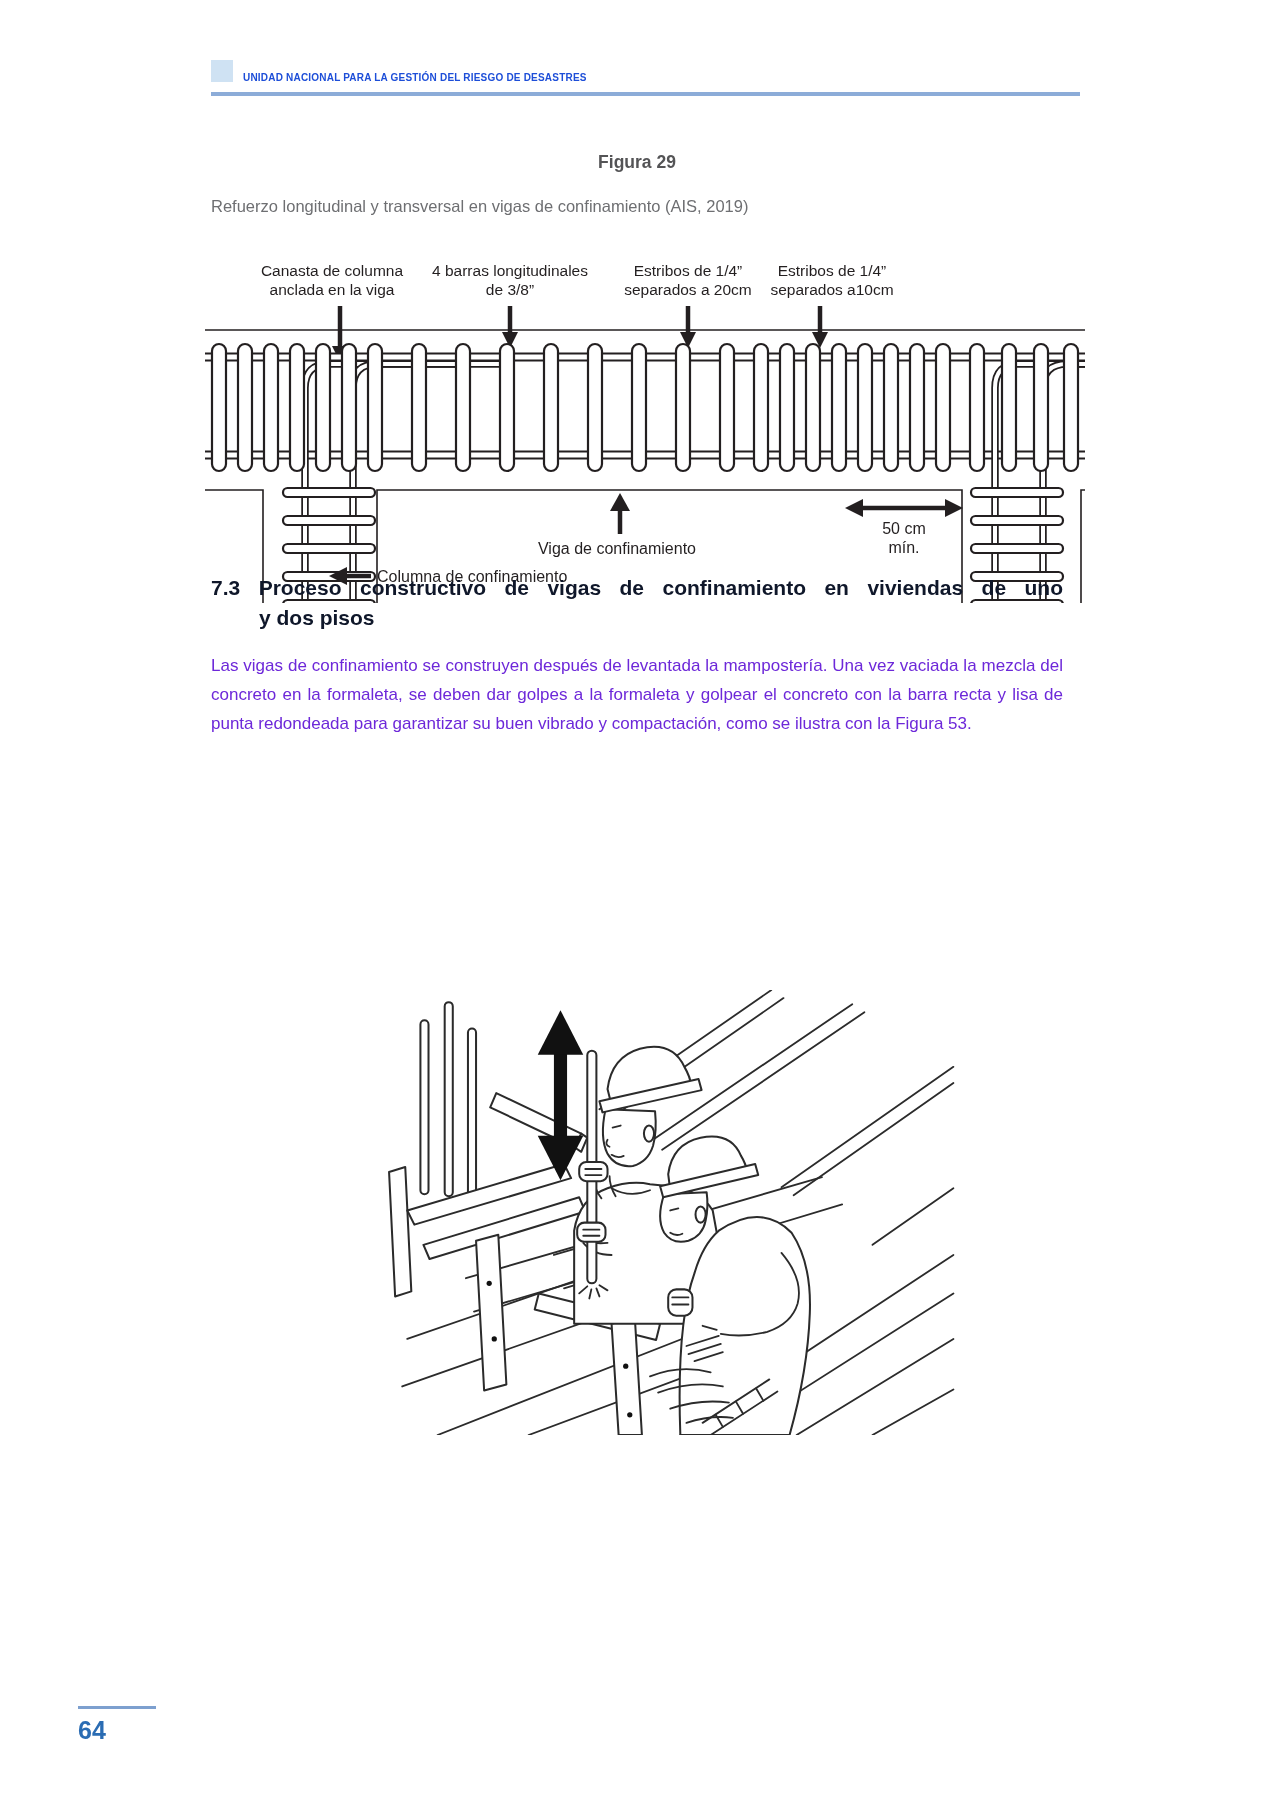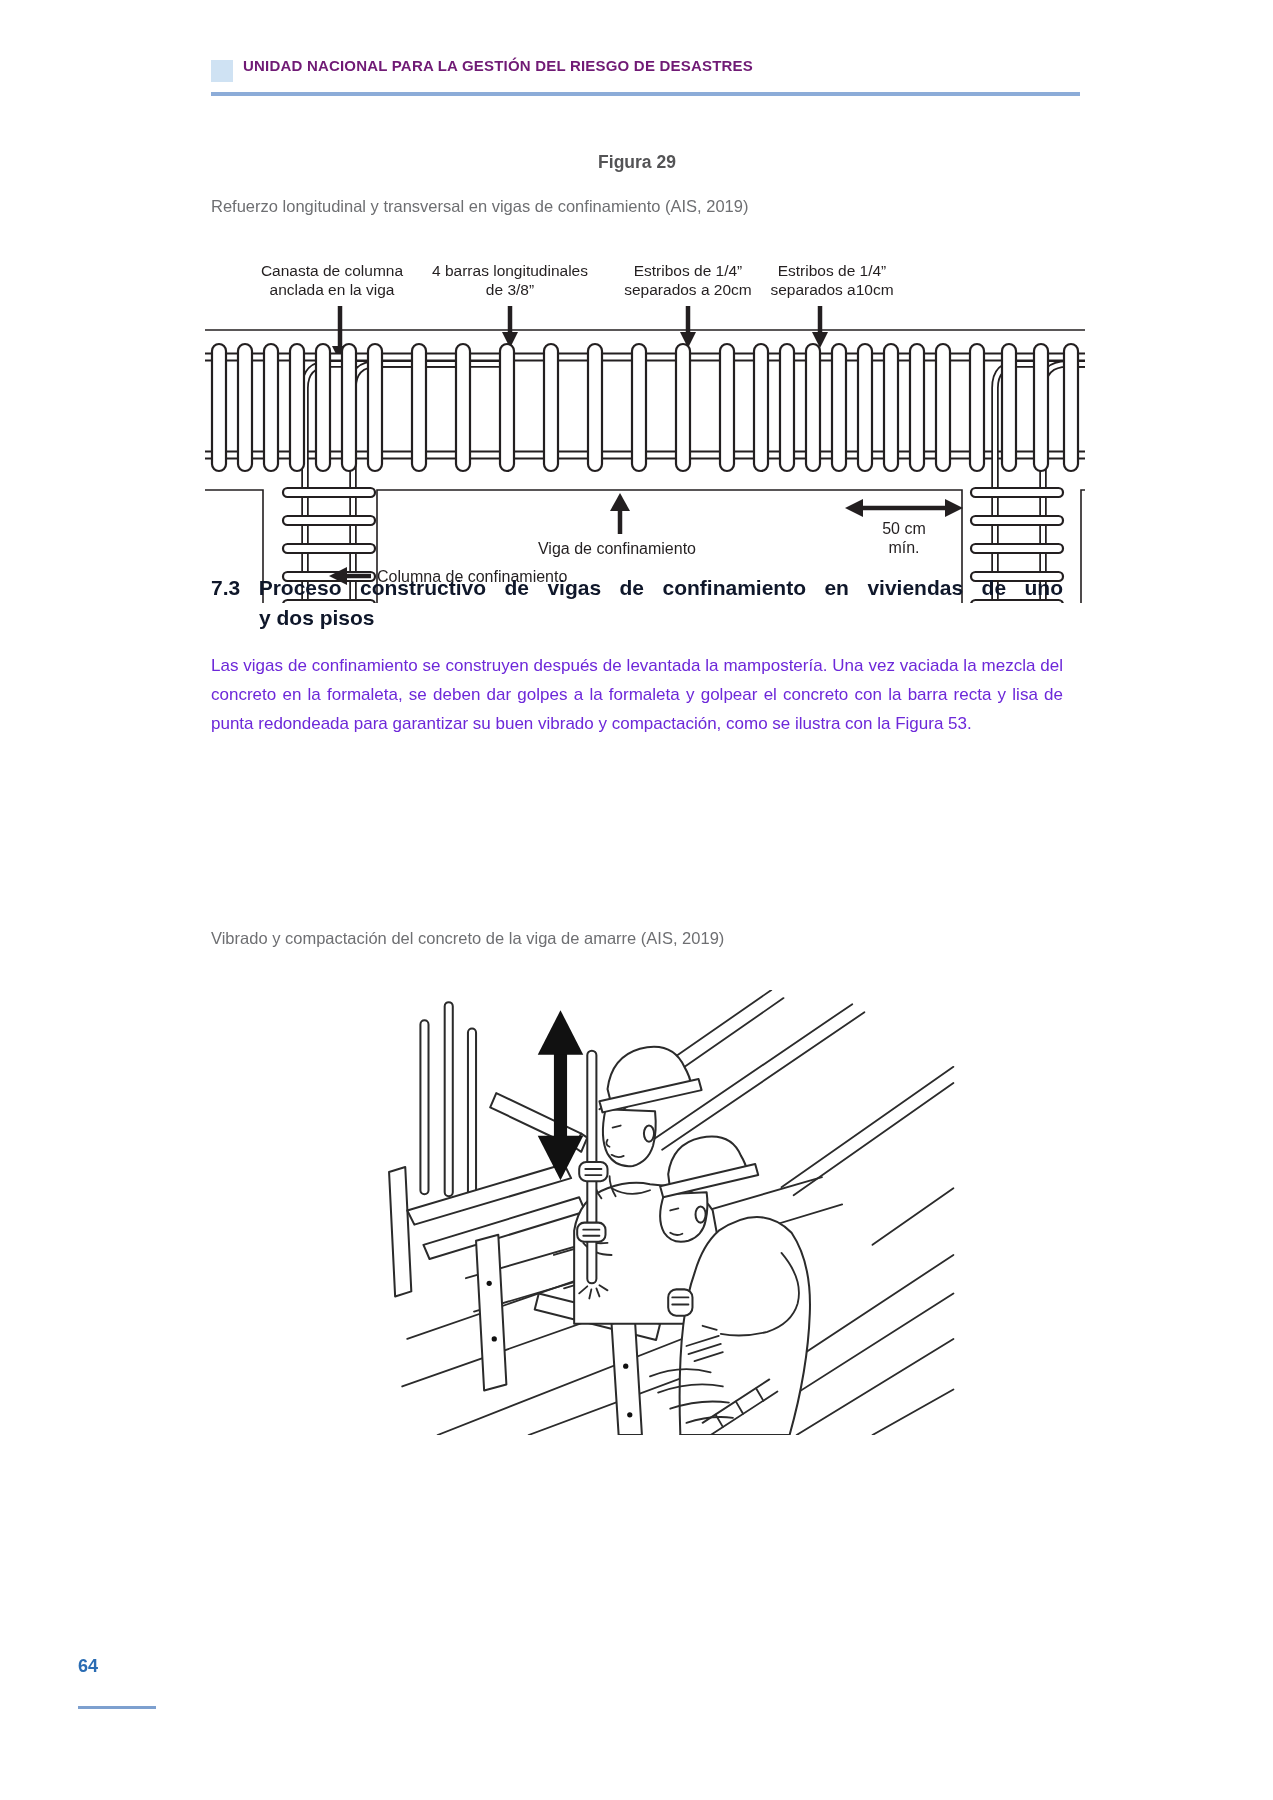--- a/index.html
+++ b/index.html
@@ -1,41 +1,41 @@
 <!DOCTYPE html>
 <html><head>
 <meta charset="utf-8">
 <style>
   html,body{margin:0;padding:0;background:#e8e8e8;}
   .page{position:relative;width:1273px;height:1800px;background:#ffffff;margin:0 auto;
         font-family:"Liberation Sans",sans-serif;overflow:hidden;}
   .abs{position:absolute;}
   
   .hdr-square{left:211px;top:60px;width:22px;height:22px;background:#cfe2f3;}
-  .hdr-title{left:243px;top:57px;font-size:15px;font-weight:700;color:#701a75;letter-spacing:.2px;}
+  .hdr-title{left:243px;top:72px;font-size:10px;font-weight:700;color:#1d4ed8;letter-spacing:.2px;}
   .hdr-rule{left:211px;top:92px;width:869px;height:4px;background:#8cacd8;}
   
   .fig-title{left:211px;top:152px;width:852px;text-align:center;font-size:17.5px;font-weight:700;color:#545456;}
   .fig-cap{left:211px;top:197px;width:852px;text-align:left;font-size:16.5px;color:#6e6f72;}
   .fig53-title{top:884px;}
   .fig53-cap{top:929px;}
   
   .sec-h{left:211px;top:573px;width:852px;color:#0f172a;font-size:21px;font-weight:700;line-height:1.45;}
   .sec-h .l1{display:block;text-align:justify;text-align-last:justify;}
   .sec-h .l2{display:block;margin-left:48px;}
   
   .para{left:211px;width:852px;font-size:17px;line-height:1.72;color:#6d28d9;text-align:justify;}
   .p1{top:651px;}
   .p2{top:1476px;}
   
   .fig52{left:205px;top:258px;width:880px;height:345px;}
   .fig53{left:340px;top:990px;width:620px;height:445px;}
   
   .ftr-rule{left:78px;top:1706px;width:78px;height:3px;background:#7da0cf;}
-  .ftr-num{left:78px;top:1656px;font-size:18px;font-weight:700;color:#2a6cb3;}
+  .ftr-num{left:78px;top:1716px;font-size:25px;font-weight:700;color:#2a6cb3;}
   
   .d-ln{stroke:#231f20;stroke-width:1.6;fill:none;}
   .d-bar-o{stroke:#231f20;stroke-width:9;fill:none;}
   .d-bar-i{stroke:#ffffff;stroke-width:5.2;fill:none;}
   .d-tube-o{stroke:#231f20;stroke-width:7.5;fill:none;stroke-linecap:round;}
   .d-tube-i{stroke:#ffffff;stroke-width:4;fill:none;stroke-linecap:round;}
   .d-st{fill:#ffffff;stroke:#231f20;stroke-width:2.2;}
   .d-ann{fill:#231f20;}
   .d-aln{stroke:#231f20;stroke-width:4.5;fill:none;}
   .d-txt{font-family:"Liberation Sans",sans-serif;font-size:15.5px;fill:#231f20;}
@@ -169,21 +169,20 @@
     </g>
   </svg>
 
   <div class="abs sec-h">
     <span class="l1">7.3 Proceso constructivo de vigas de confinamiento en viviendas de uno</span>
     <span class="l2">y dos pisos</span>
   </div>
 
   <div class="abs para p1">Las vigas de confinamiento se construyen después de levantada la mampostería. Una vez vaciada la mezcla del concreto en la formaleta, se deben dar golpes a la formaleta y golpear el concreto con la barra recta y lisa de punta redondeada para garantizar su buen vibrado y compactación, como se ilustra con la Figura 53.</div>
 
-  <div class="abs fig-cap fig53-cap">Vibrado y compactación del concreto de la viga de amarre (AIS, 2019)</div>
 
   <svg class="abs fig53" viewBox="0 0 600 440">
 
     <g class="i-l">
       <path d="M 250 118 L 420 0"></path>
         <path d="M 262 126 L 432 8"></path>
       <path d="M 300 150 L 500 14"></path>
         <path d="M 312 158 L 512 22"></path>
       <path d="M 430 195 L 600 76"></path>
         <path d="M 442 203 L 600 92"></path>

